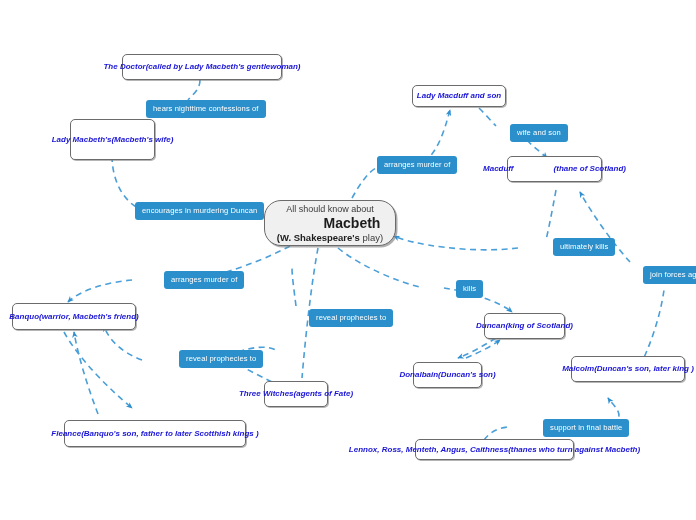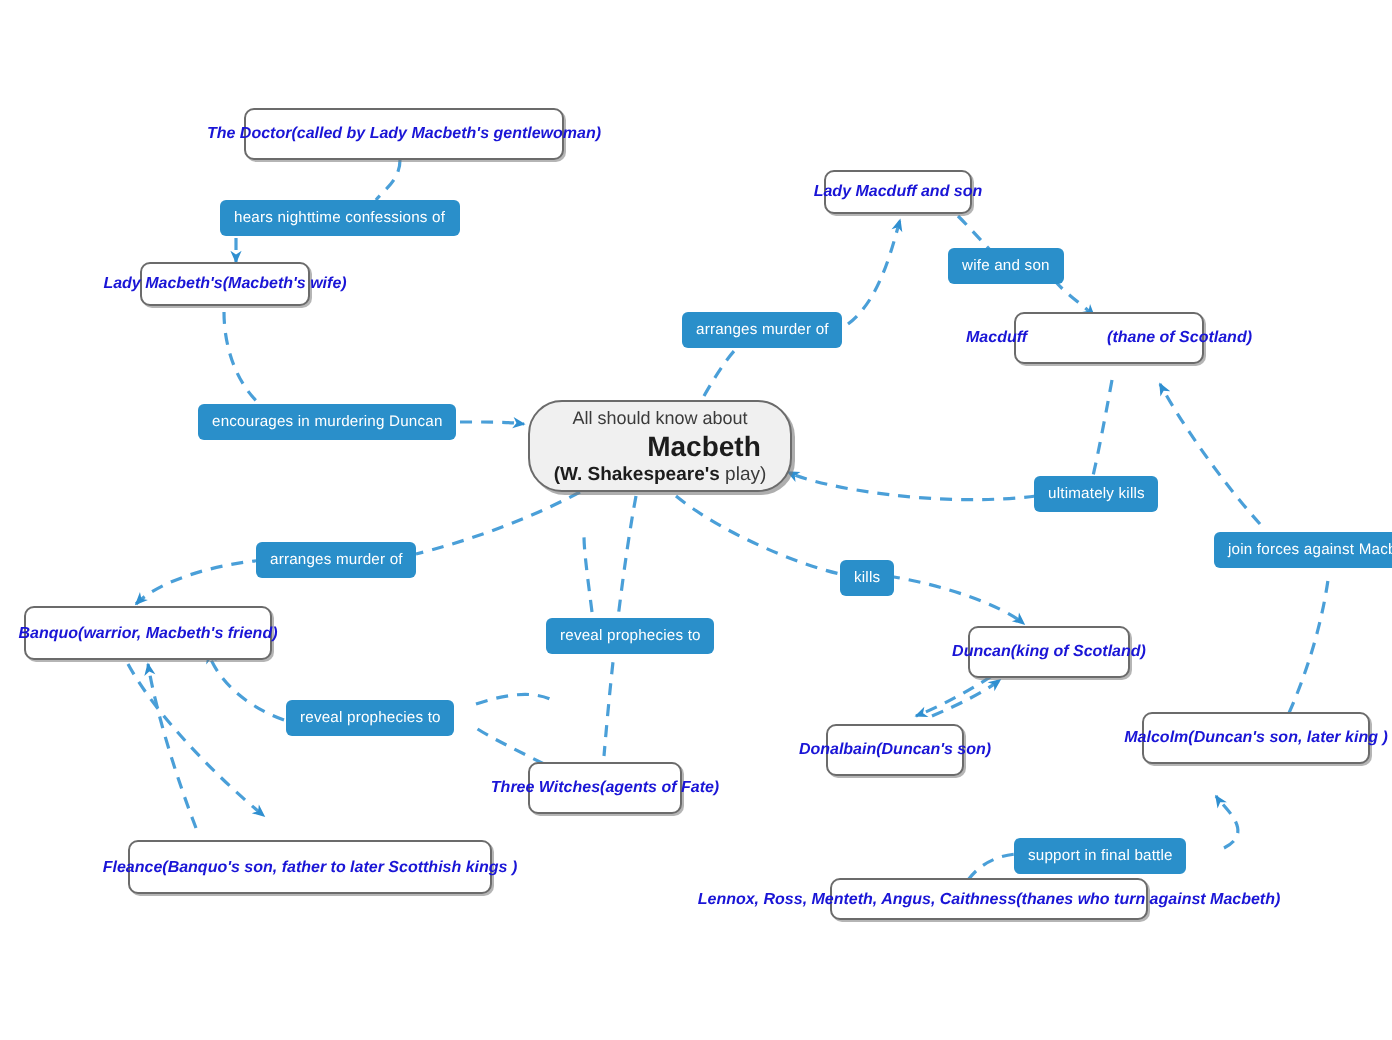--- a/index.html
+++ b/index.html
@@ -98,20 +98,21 @@
     box-sizing: border-box;
     background: #2a8fca;
     color: #ffffff;
     font-size: 7.6px;
     line-height: 10px;
     border-radius: 3px;
     padding: 4px 7px 4px 7px;
     white-space: nowrap;
     z-index: 6;
     letter-spacing: 0.1px;
+    margin-left: 36px;
   }
 </style>
 </head>
 <body>
 
 <div id="canvas">
 
   <svg id="edges" viewBox="0 0 696 520" xmlns="http://www.w3.org/2000/svg">
     <defs>
       <marker id="ah" markerWidth="9" markerHeight="9" refX="6.2" refY="3.2" orient="auto" markerUnits="userSpaceOnUse">
@@ -179,26 +180,26 @@
     <div class="c1">All should know about</div>
     <div class="c2">Macbeth</div>
     <div class="c3"><b>(W. Shakespeare's</b><span> play)</span></div>
   </div>
 
   <div class="node" style="left:122px; top:54px; width:160px; height:26px;">
     <div class="t1">The Doctor</div>
     <div class="t2">(called by Lady Macbeth's gentlewoman)</div>
   </div>
 
-  <div class="node" style="left:70px; top:131px; width:85px; height:22px;">
+  <div class="node" style="left:70px; top:119px; width:85px; height:41px;">
     <div class="t1">Lady Macbeth's</div>
     <div class="t2">(Macbeth's wife)</div>
   </div>
 
-  <div class="node" style="left:412px; top:85px; width:74px; height:22px;">
+  <div class="node" style="left:412px; top:85px; width:94px; height:22px;">
     <div class="t1">Lady Macduff and son</div>
   </div>
 
   <div class="node" style="left:507px; top:156px; width:95px; height:26px;gap:40px;">
     <div class="t1">Macduff</div>
     <div class="t2">(thane of Scotland)</div>
   </div>
 
   <div class="node" style="left:12px; top:303px; width:124px; height:27px;">
     <div class="t1">Banquo</div>
@@ -213,21 +214,21 @@
   <div class="node" style="left:413px; top:362px; width:69px; height:26px;align-items:center;">
     <div class="t1">Donalbain</div>
     <div class="t2">(Duncan's son)</div>
   </div>
 
   <div class="node" style="left:571px; top:356px; width:114px; height:26px;">
     <div class="t1">Malcolm</div>
     <div class="t2">(Duncan's son, later king )</div>
   </div>
 
-  <div class="node" style="left:264px; top:381px; width:77px; height:26px;">
+  <div class="node" style="left:264px; top:381px; width:64px; height:26px;">
     <div class="t1">Three Witches</div>
     <div class="t2">(agents of Fate)</div>
   </div>
 
   <div class="node" style="left:64px; top:420px; width:182px; height:27px;">
     <div class="t1">Fleance</div>
     <div class="t2">(Banquo's son, father to later Scotthish kings )</div>
   </div>
 
   <div class="node" style="left:415px; top:439px; width:159px; height:21px;">

